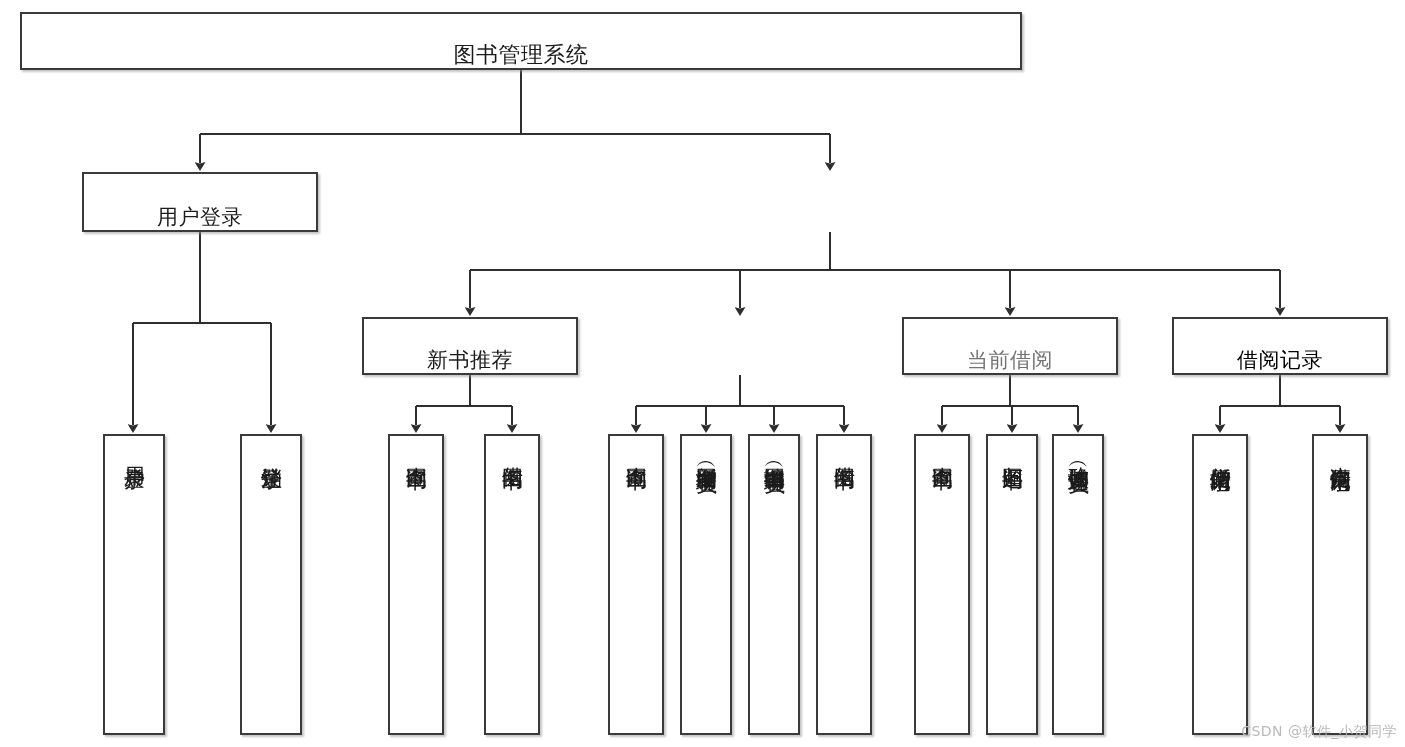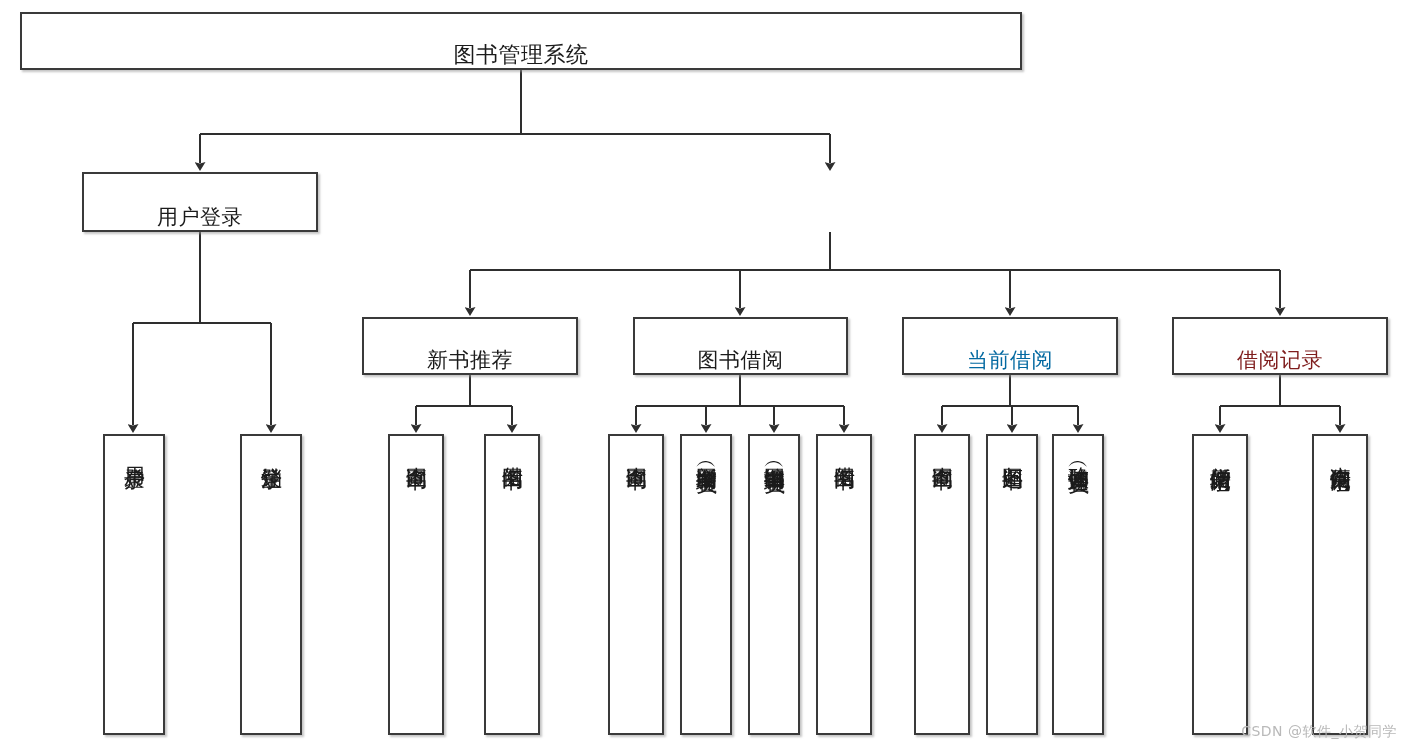--- a/index.html
+++ b/index.html
@@ -129,28 +129,25 @@
     <span class="label" style="color: rgb(27, 27, 27);">图书管理系统</span>
   </div>
 
   <div class="node lvl2" style="left: 82px; top: 172px; width: 236px; height: 60px; border-color: rgb(58, 58, 58);">
     <span class="label" style="color: rgb(27, 27, 27);">用户登录</span>
   </div>
 
   <div class="node lvl3" style="left: 362px; top: 317px; width: 216px; height: 58px; border-color: rgb(58, 58, 58);">
     <span class="label" style="color: rgb(27, 27, 27);">新书推荐</span>
   </div>
-  <div class="node lvl3" style="left: 633px; top: 317px; width: 215px; height: 58px; border-color: rgb(58, 58, 58);">
-    <span class="label" style="color: rgb(27, 27, 27);">图书借阅</span>
-  </div>
   <div class="node lvl3" style="left: 902px; top: 317px; width: 216px; height: 58px; border-color: rgb(58, 58, 58);">
-    <span class="label" style="color: #0369a1;">当前借阅</span>
+    <span class="label" style="color: #737373;">当前借阅</span>
   </div>
   <div class="node lvl3" style="left: 1172px; top: 317px; width: 216px; height: 58px; border-color: rgb(58, 58, 58);">
-    <span class="label" style="color: #7f1d1d;">借阅记录</span>
+    <span class="label" style="color: #000000;">借阅记录</span>
   </div>
 
   <div class="node leaf" style="left: 103px; top: 434px; width: 62px; height: 301px; border-color: rgb(58, 58, 58);">
     <span class="label" style="color: rgb(27, 27, 27);">用户登录</span>
   </div>
   <div class="node leaf" style="left: 240px; top: 434px; width: 62px; height: 301px; border-color: rgb(58, 58, 58);">
     <span class="label" style="color: rgb(27, 27, 27);">注销登录</span>
   </div>
   <div class="node leaf" style="left: 388px; top: 434px; width: 56px; height: 301px; border-color: rgb(58, 58, 58);">
     <span class="label" style="color: rgb(27, 27, 27);">查询图书</span>

